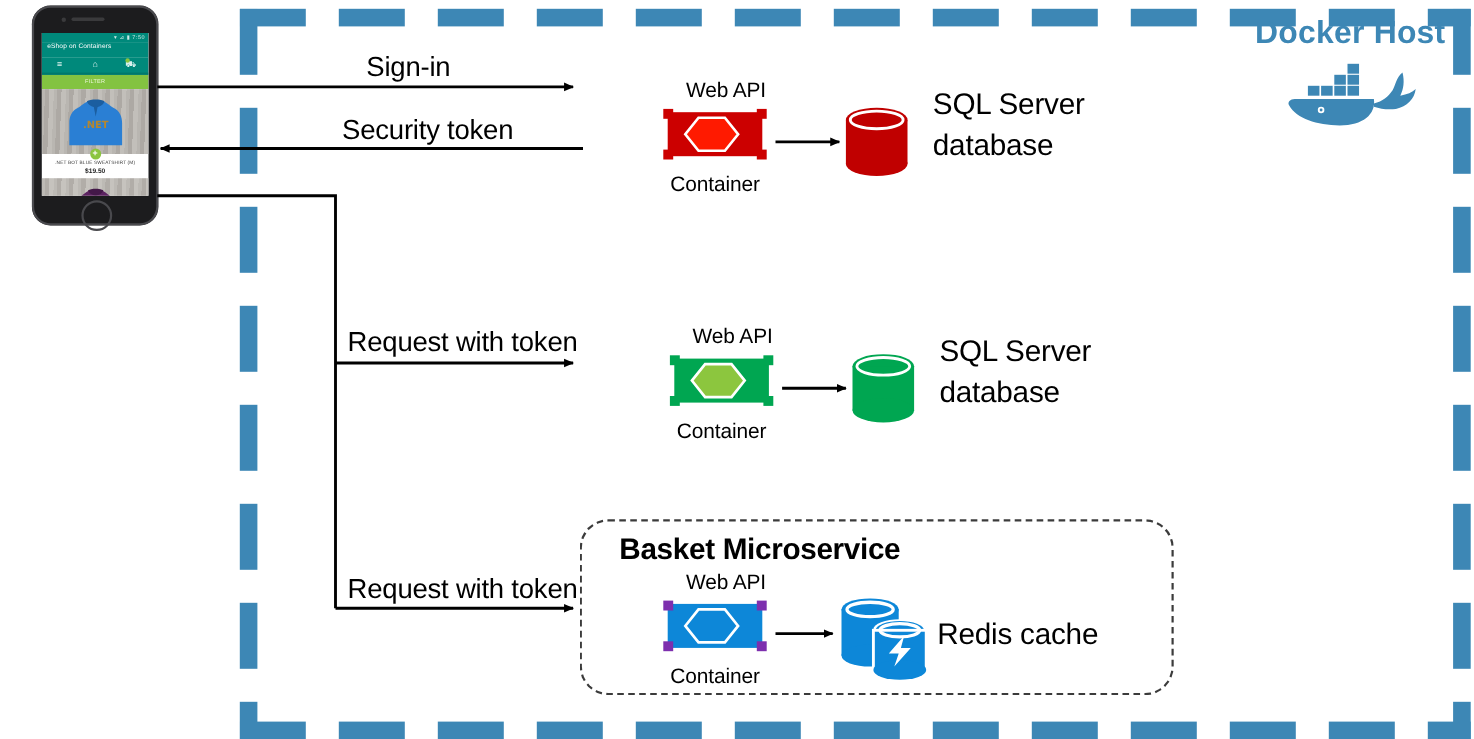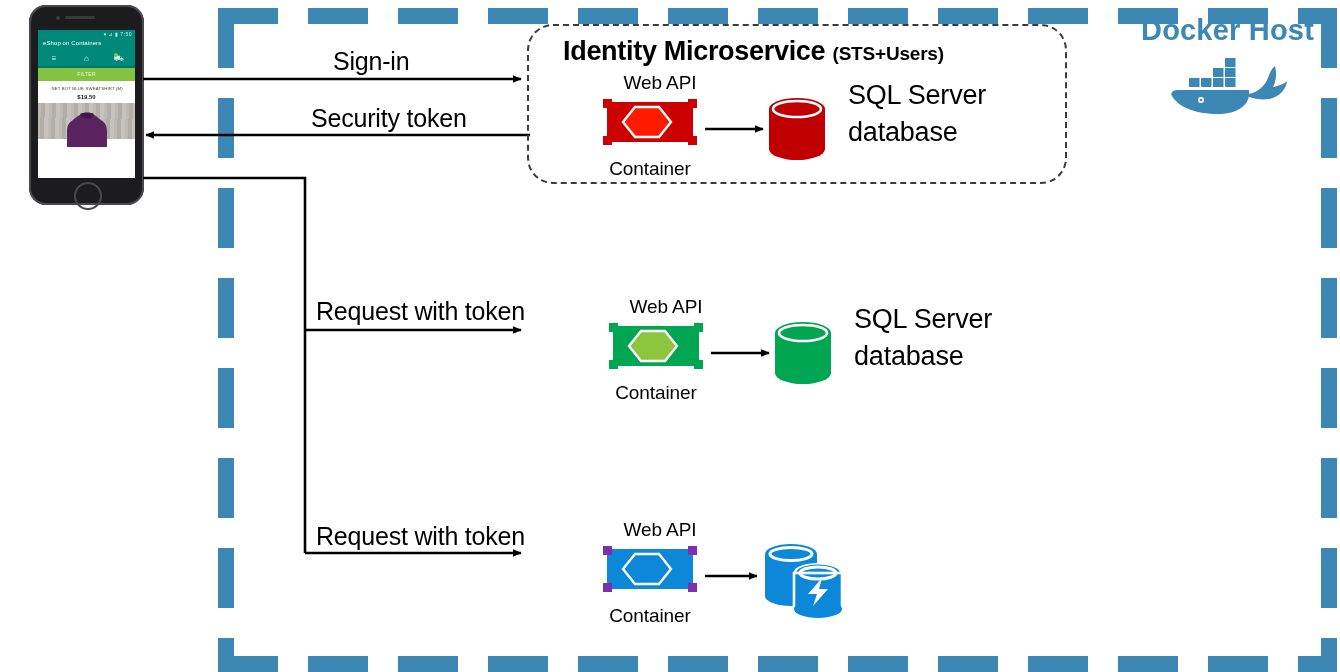--- a/index.html
+++ b/index.html
@@ -191,20 +191,29 @@
         <span class="st-ico">▾ ⊿ ▮ 7:50</span>
       </div>
       <div class="ph-title">eShop on Containers</div>
       <div class="ph-tabs">
         <div>≡</div>
         <div>⌂</div>
         <div>⛟</div>
         <span class="ph-cartdot"></span>
       </div>
       <div class="ph-filter">FILTER</div>
+      <div class="ph-prod">
+        <svg class="hoodie" viewBox="0 0 52 46">
+          <path d="M26 3 C18 3 15 7 10 10 C4 13 2 18 2 24 L2 44 H50 V24 C50 18 48 13 42 10 C37 7 34 3 26 3 Z" fill="#2a7fd4"></path>
+          <path d="M18 4 C20 11 32 11 34 4 C31 2 21 2 18 4 Z" fill="#1b5ea0"></path>
+          <path d="M24 8 L26 18 L28 8 Z" fill="#1b5ea0"></path>
+          <text x="26" y="28" font-size="9" font-weight="bold" fill="#b5872e" text-anchor="middle" font-family="DejaVu Sans, sans-serif">.NET</text>
+        </svg>
+        <div class="ph-plus">+</div>
+      </div>
       <div class="ph-name">.NET BOT BLUE SWEATSHIRT (M)</div>
       <div class="ph-price">$19.50</div>
       <div class="ph-prod2">
         <svg class="hoodie2" viewBox="0 0 46 38">
           <path d="M23 4 C16 4 13 8 9 11 C4 14 3 18 3 23 L3 38 H43 V23 C43 18 42 14 37 11 C33 8 30 4 23 4 Z" fill="#5c2361"></path>
           <path d="M16 5 C18 11 28 11 30 5 C27 3 19 3 16 5 Z" fill="#431848"></path>
         </svg>
       </div>
     </div>
     <div class="phone-home"></div>
@@ -232,26 +241,20 @@
     <path d="M711,353 H769" stroke="#000" stroke-width="2.6" fill="none" marker-end="url(#ah)"></path>
 
     <path d="M705,576 H757" stroke="#000" stroke-width="2.6" fill="none" marker-end="url(#ah)"></path>
   </svg>
 
   <div class="arrow-lbl" style="left:333px;top:47px;">Sign-in</div>
   <div class="arrow-lbl" style="left:311px;top:104px;">Security token</div>
   <div class="arrow-lbl" style="left:316px;top:297px;">Request with token</div>
   <div class="arrow-lbl" style="left:316px;top:522px;">Request with token</div>
 
-  <div class="svc" style="left:527px;top:24px;width:540px;height:160px;">
-    <div class="svc-title">
-      <span>Identity Microservice</span>
-      <span class="sub">(STS+Users)</span>
-    </div>
-  </div>
   <div class="webapi-label" style="left:600px;top:72px;">Web API</div>
   <div class="cbox" style="left:603px;top:99px;">
     <div class="fill" style="background:#cc0000;"></div>
     <svg class="hex" viewBox="0 0 94 46">
       <polygon points="32,8 56,8 68,23 56,38 32,38 20,23" fill="#ff1a00" stroke="#ffffff" stroke-width="2.4"></polygon>
     </svg>
     <div class="br" style="left:0;top:0;background:#cc0000;"></div>
     <div class="br" style="right:0;top:0;background:#cc0000;"></div>
     <div class="br" style="left:0;bottom:0;background:#cc0000;"></div>
     <div class="br" style="right:0;bottom:0;background:#cc0000;"></div>
@@ -284,20 +287,26 @@
     <ellipse cx="31" cy="13" rx="28" ry="11" fill="#00a651"></ellipse>
     <rect x="3" y="13" width="56" height="40" fill="#00a651"></rect>
     <ellipse cx="31" cy="53" rx="28" ry="11" fill="#00a651"></ellipse>
     <ellipse cx="31" cy="13" rx="24" ry="8" fill="none" stroke="#ffffff" stroke-width="2.6"></ellipse>
   </svg>
   <div class="db-label" style="left:854px;top:301px;">
     <div>SQL Server</div>
     <div>database</div>
   </div>
 
+  <div class="svc" style="left:527px;top:472px;width:540px;height:160px;">
+    <div class="svc-title">
+      <span>Basket Microservice</span>
+      <span class="sub"></span>
+    </div>
+  </div>
   <div class="webapi-label" style="left:600px;top:519px;">Web API</div>
   <div class="cbox" style="left:603px;top:546px;">
     <div class="fill" style="background:#0d87d8;"></div>
     <svg class="hex" viewBox="0 0 94 46">
       <polygon points="32,8 56,8 68,23 56,38 32,38 20,23" fill="#0d87d8" stroke="#ffffff" stroke-width="2.4"></polygon>
     </svg>
     <div class="br" style="left:0;top:0;background:#7d2fae;"></div>
     <div class="br" style="right:0;top:0;background:#7d2fae;"></div>
     <div class="br" style="left:0;bottom:0;background:#7d2fae;"></div>
     <div class="br" style="right:0;bottom:0;background:#7d2fae;"></div>
@@ -308,14 +317,17 @@
     <rect x="5" y="14" width="52" height="42" fill="#0d87d8"></rect>
     <ellipse cx="31" cy="56" rx="26" ry="10" fill="#0d87d8"></ellipse>
     <ellipse cx="31" cy="14" rx="21" ry="6.5" fill="none" stroke="#ffffff" stroke-width="3"></ellipse>
     <ellipse cx="58" cy="32" rx="24" ry="9" fill="#ffffff"></ellipse>
     <ellipse cx="58" cy="33" rx="22" ry="8.5" fill="#0d87d8"></ellipse>
     <rect x="34" y="33" width="48" height="36" fill="#0d87d8" stroke="#ffffff" stroke-width="2.6"></rect>
     <ellipse cx="58" cy="69" rx="24" ry="9" fill="#0d87d8"></ellipse>
     <ellipse cx="58" cy="33" rx="18" ry="6" fill="none" stroke="#ffffff" stroke-width="3"></ellipse>
     <path d="M62 38 L48 54 H57 L53 66 L68 49 H59 Z" fill="#ffffff"></path>
   </svg>
+  <div class="db-label" style="left:852px;top:558px;">
+    <div>Redis cache</div>
+  </div>
 
 </div>
 
 </body></html>

